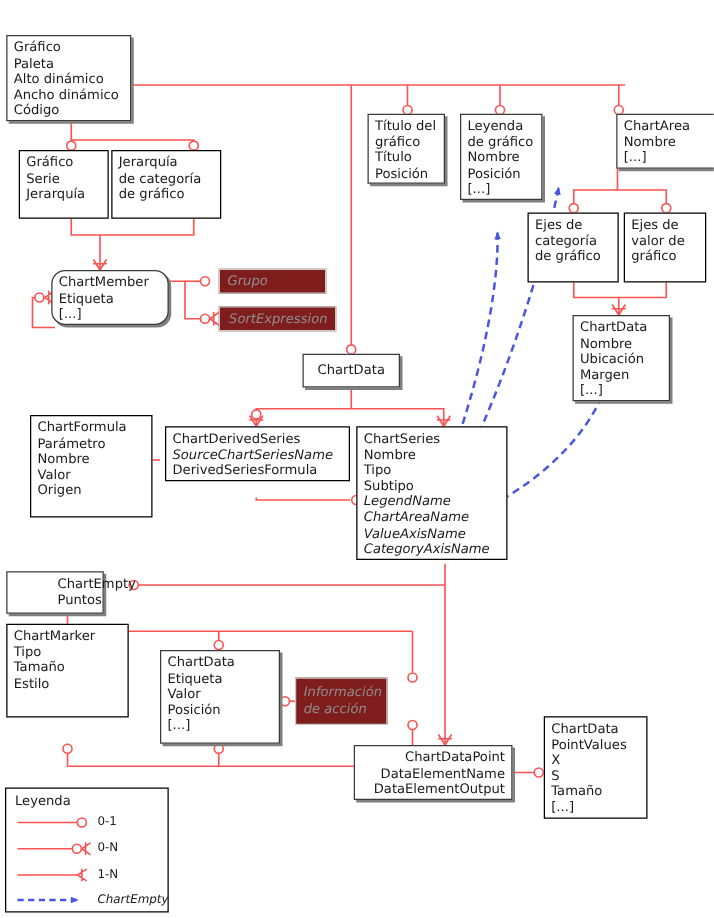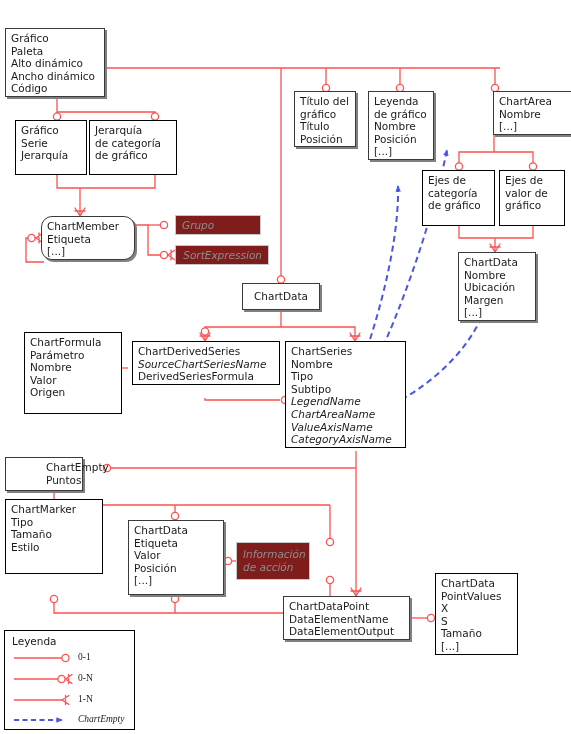--- a/index.html
+++ b/index.html
@@ -21,21 +21,21 @@
   .ent .a.it{font-style:italic;}
 
   .ghost{position:absolute;box-sizing:border-box;background:#7f1d1d;
          border:1px solid #c8c8c8;color:#8e8e8e;font-style:italic;
          font-size:10.5px;line-height:12.6px;padding:3px 6px;z-index:5;
          white-space:nowrap;}
 
   .legend{position:absolute;left:4px;top:630px;width:131px;height:100px;
           box-sizing:border-box;background:#fff;border:1px solid #000;z-index:6;}
   .legend .lt{position:absolute;left:7px;top:4px;font-size:10.5px;}
-  .legend .lbl{position:absolute;font-size:9.5px;white-space:nowrap;font-family:Liberation Serif, serif;}
+  .legend .lbl{position:absolute;font-size:9.5px;white-space:nowrap;}
   .legend .lbl.it{font-style:italic;}
 </style>
 </head>
 <body>
 
 <div id="canvas">
 
 
   <svg id="wires" viewBox="0 0 571 734" xmlns="http://www.w3.org/2000/svg">
     <defs>
@@ -248,21 +248,21 @@
   </div>
 
   <div class="ent shadow" style="left:128px;top:520px;width:96px;height:75px;">
     <span class="t">ChartData</span>
     <span class="a">Etiqueta</span>
     <span class="a">Valor</span>
     <span class="a">Posición</span>
     <span class="a">[...]</span>
   </div>
 
-  <div class="ent shadow" style="left:283px;top:596px;width:127px;height:44px;">
+  <div class="ent shadow" style="left:283px;top:596px;width:127px;height:44px;text-align:right;">
     <span class="t">ChartDataPoint</span>
     <span class="a">DataElementName</span>
     <span class="a">DataElementOutput</span>
   </div>
 
   <div class="ent" style="left:435px;top:573px;width:83px;height:82px;">
     <span class="t">ChartData</span>
     <span class="a">PointValues</span>
     <span class="a">X</span>
     <span class="a">S</span>

